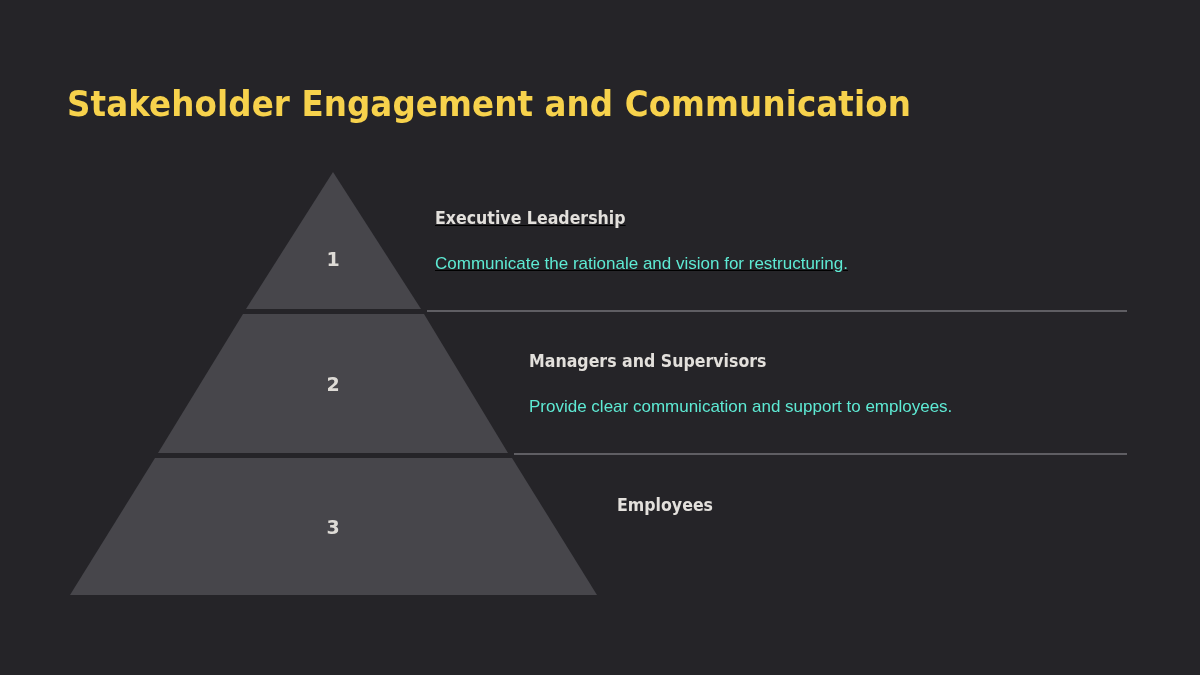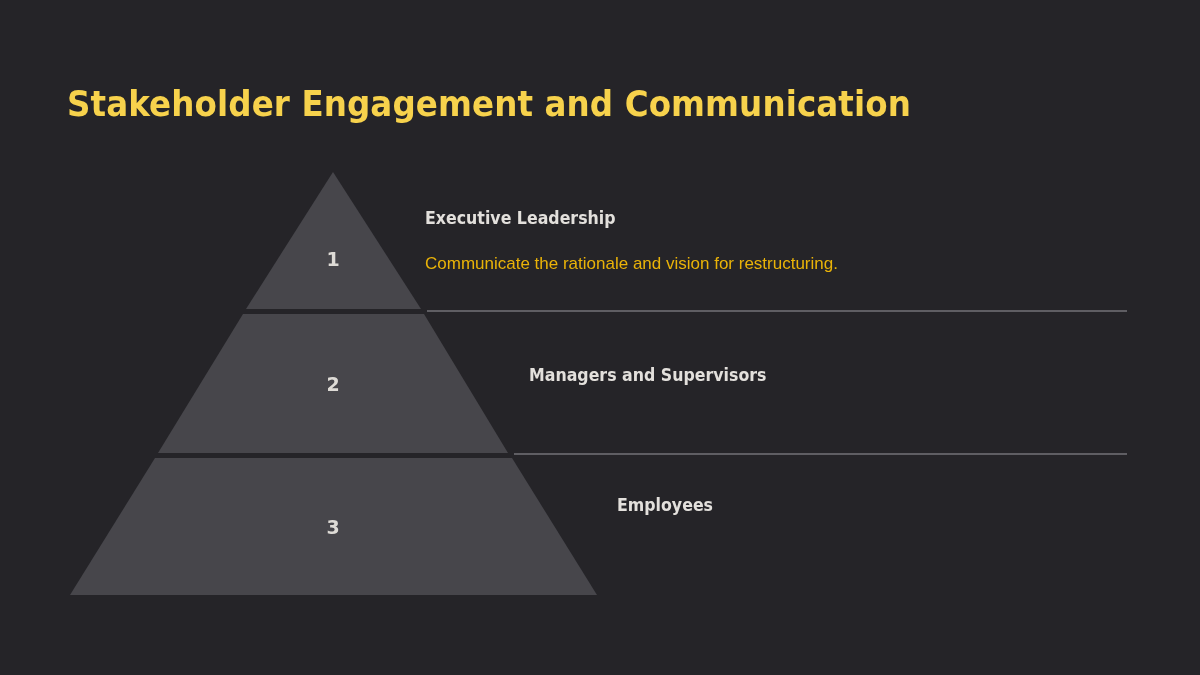--- a/index.html
+++ b/index.html
@@ -22,46 +22,47 @@
     font-size:19px; font-weight:bold; color:#dedbd6;
     font-family:"DejaVu Sans", sans-serif;
   }
   .item { position:absolute; }
   .item h3 {
     margin:0; font-size:17px; font-weight:bold; color:#e3e0dc;
     font-family:"DejaVu Sans", sans-serif;
     transform:scaleX(0.93); transform-origin:left top; white-space:nowrap;
   }
   .item p {
-    margin:20px 0 0 0; font-size:17px; color:#eab308; line-height:31px;
+    margin:20px 0 0 0; font-size:17px; color:#5eead4; line-height:31px;
     font-family:"Liberation Sans", sans-serif;
   }
   .divider { position:absolute; height:2px; background:#5f5e63; }
 </style>
 </head>
 <body>
 
 <h1 class="title">Stakeholder Engagement and Communication</h1>
 
 <svg class="pyr" width="1200" height="675">
   <polygon points="333,172 421,309 246,309" fill="#47464b"></polygon>
   <polygon points="243,314 424,314 508,453 158,453" fill="#47464b"></polygon>
   <polygon points="155,458 512,458 597,595 70,595" fill="#47464b"></polygon>
 </svg>
 
 <div class="num" style="left:333px; top:248px;">1</div>
 <div class="num" style="left:333px; top:373px;">2</div>
 <div class="num" style="left:333px; top:516px;">3</div>
 
-<div class="item" style="left:425px; top:208px;">
+<div class="item" style="left:435px; top:208px;text-decoration:underline;">
   <h3>Executive Leadership</h3>
   <p>Communicate the rationale and vision for restructuring.</p>
 </div>
 <div class="divider" style="left:427px; top:310px; width:700px;"></div>
 
-<div class="item" style="left:529px; top:365px;">
+<div class="item" style="left:529px; top:351px;">
   <h3>Managers and Supervisors</h3>
+  <p>Provide clear communication and support to employees.</p>
 </div>
 <div class="divider" style="left:514px; top:453px; width:613px;"></div>
 
 <div class="item" style="left:617px; top:495px; width:500px;">
   <h3>Employees</h3>
 </div>
 
 </body></html>

